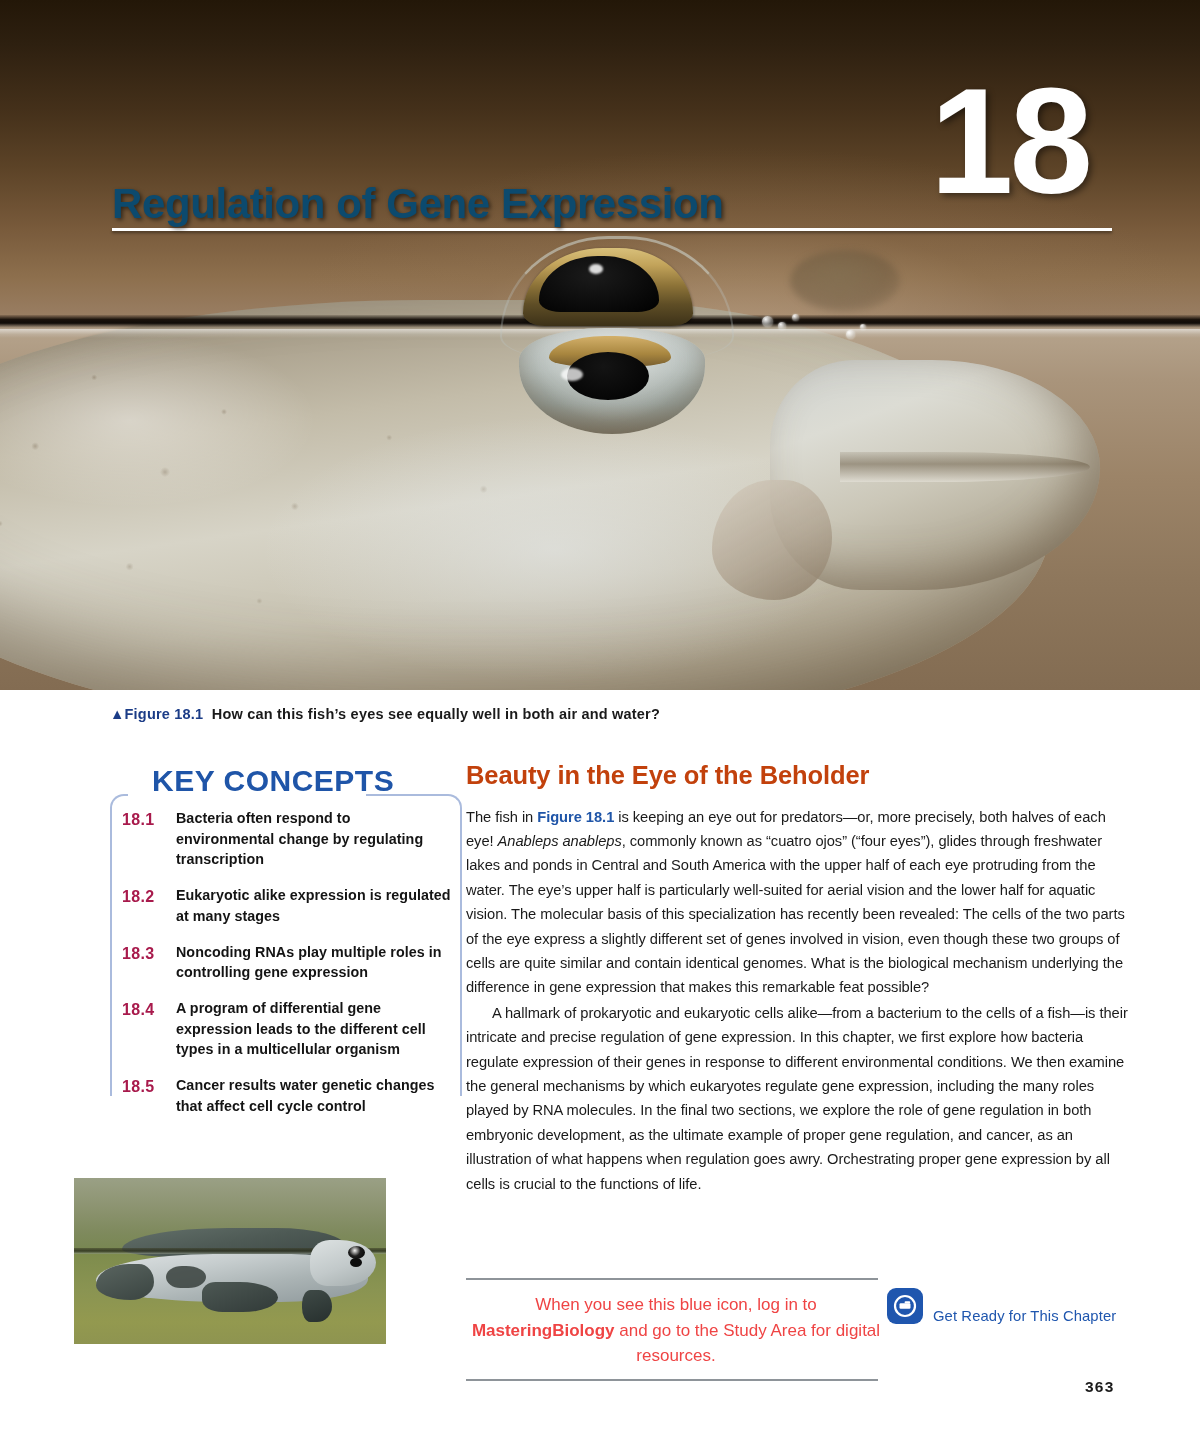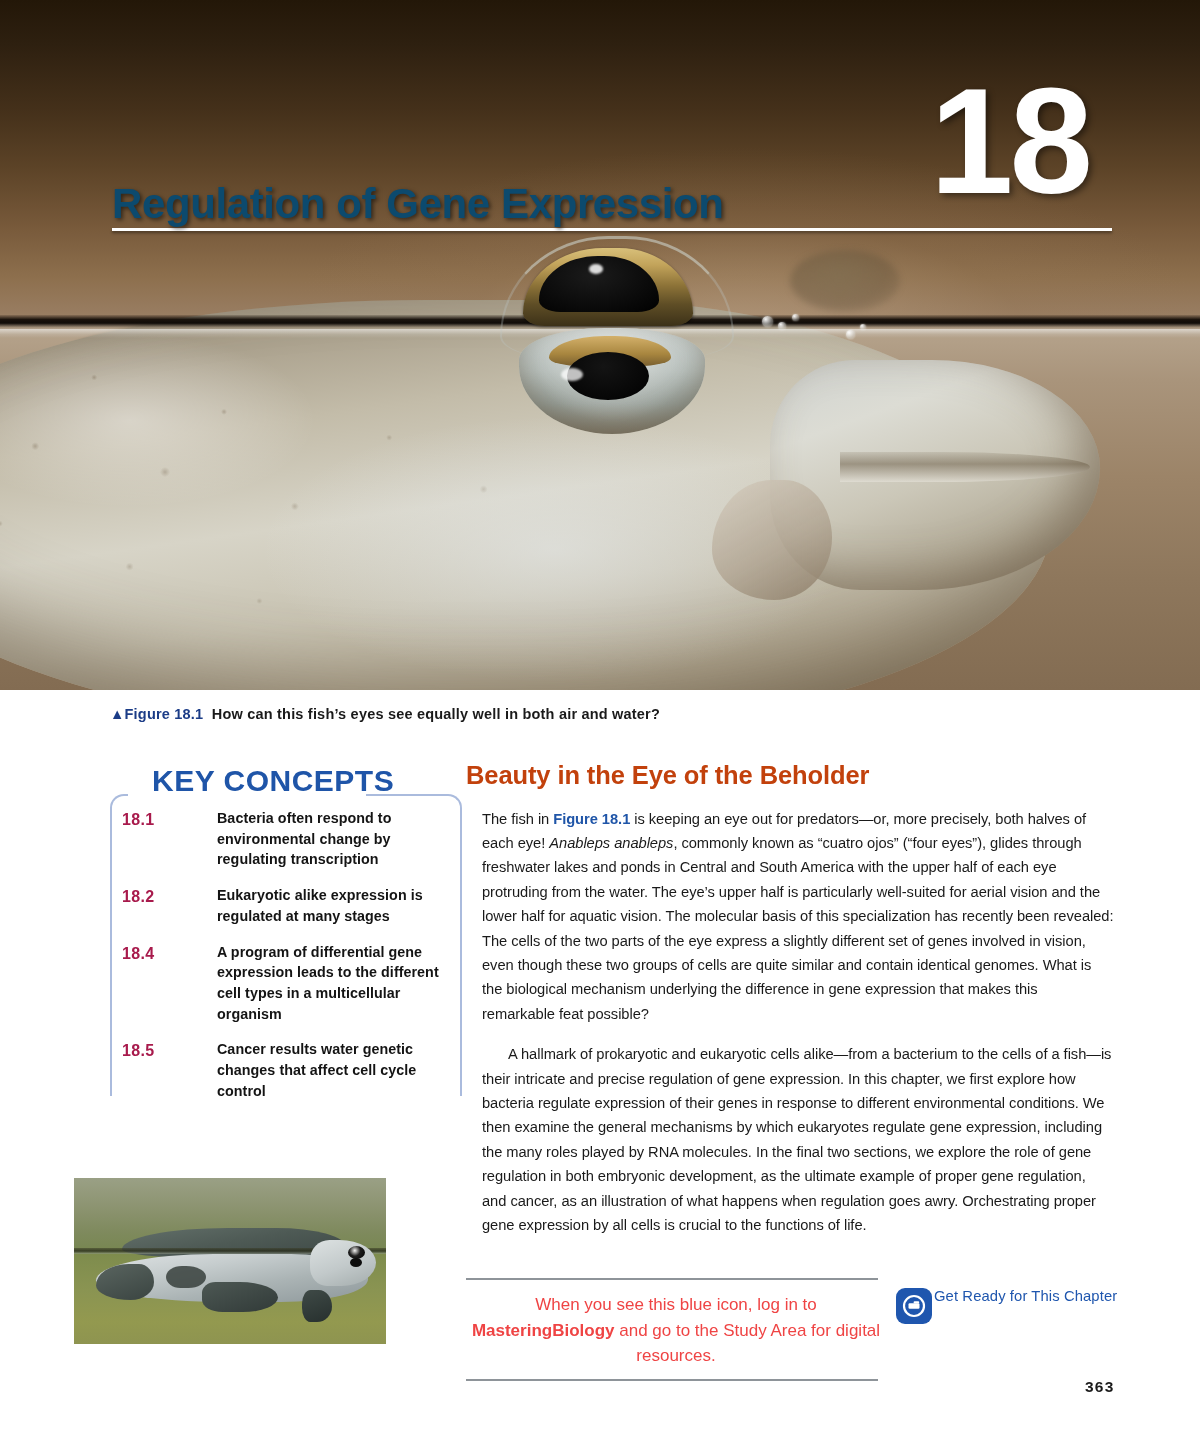--- a/index.html
+++ b/index.html
@@ -287,21 +287,20 @@
     color: #a81a4c;
     line-height: 1.45;
     letter-spacing: 0.3px;
   }
   .kc-text {
     font-size: 14.3px;
     font-weight: bold;
     color: #141414;
     line-height: 1.45;
     letter-spacing: 0.05px;
-    margin-left: 41px;
   }
 
   
   .thumb {
     position: absolute;
     left: 74px; top: 1178px;
     width: 312px; height: 166px;
     overflow: hidden;
     background: #6e7a3c;
   }
@@ -383,21 +382,21 @@
     font-weight: bold;
     color: #c2410c;
     letter-spacing: -0.1px;
     margin: 0 0 14px 0;
     line-height: 1.2;
   }
   .body-p {
     font-size: 14.7px;
     color: #1a1a1a;
     line-height: 1.66;
-    margin: 16px;
+    margin: 0;
     text-align: left;
     letter-spacing: -0.05px;
   }
   .body-p + .body-p { text-indent: 26px; margin-top: 1px; }
   .figref { color: #1f55a8; font-weight: bold; }
   .sp-name { font-style: italic; }
 
   
   .mb-block {
     position: absolute;
@@ -416,24 +415,24 @@
   .mb-text {
     font-size: 17px;
     color: #ef4444;
     line-height: 1.5;
     width: 420px;
     text-align: center;
   }
   .mb-text b { font-weight: bold; }
   .mb-cta {
     position: absolute;
-    left: 430px; top: 8px;
+    left: 421px; top: 8px;
     display: flex;
-    align-items: flex-start;
-    gap: 2px;
+    align-items: flex-end;
+    gap: 10px;
   }
   .mb-icon {
     width: 36px; height: 36px;
     border-radius: 9px;
     background: #1f56ae;
     display: flex;
     align-items: center;
     justify-content: center;
     flex: 0 0 36px;
   }
@@ -536,20 +535,24 @@
 <div class="kc-title">KEY CONCEPTS</div>
 
 <div class="kc-list">
   <div class="kc-item">
     <div class="kc-num">18.1</div>
     <div class="kc-text">Bacteria often respond to environmental change by regulating transcription</div>
   </div>
   <div class="kc-item">
     <div class="kc-num">18.2</div>
     <div class="kc-text">Eukaryotic alike expression is regulated at many stages</div>
+  </div>
+  <div class="kc-item">
+    <div class="kc-num">18.3</div>
+    <div class="kc-text">Noncoding RNAs play multiple roles in controlling gene expression</div>
   </div>
   <div class="kc-item">
     <div class="kc-num">18.4</div>
     <div class="kc-text">A program of differential gene expression leads to the different cell types in a multicellular organism</div>
   </div>
   <div class="kc-item">
     <div class="kc-num">18.5</div>
     <div class="kc-text">Cancer results water genetic changes that affect cell cycle control</div>
   </div>
 </div>

